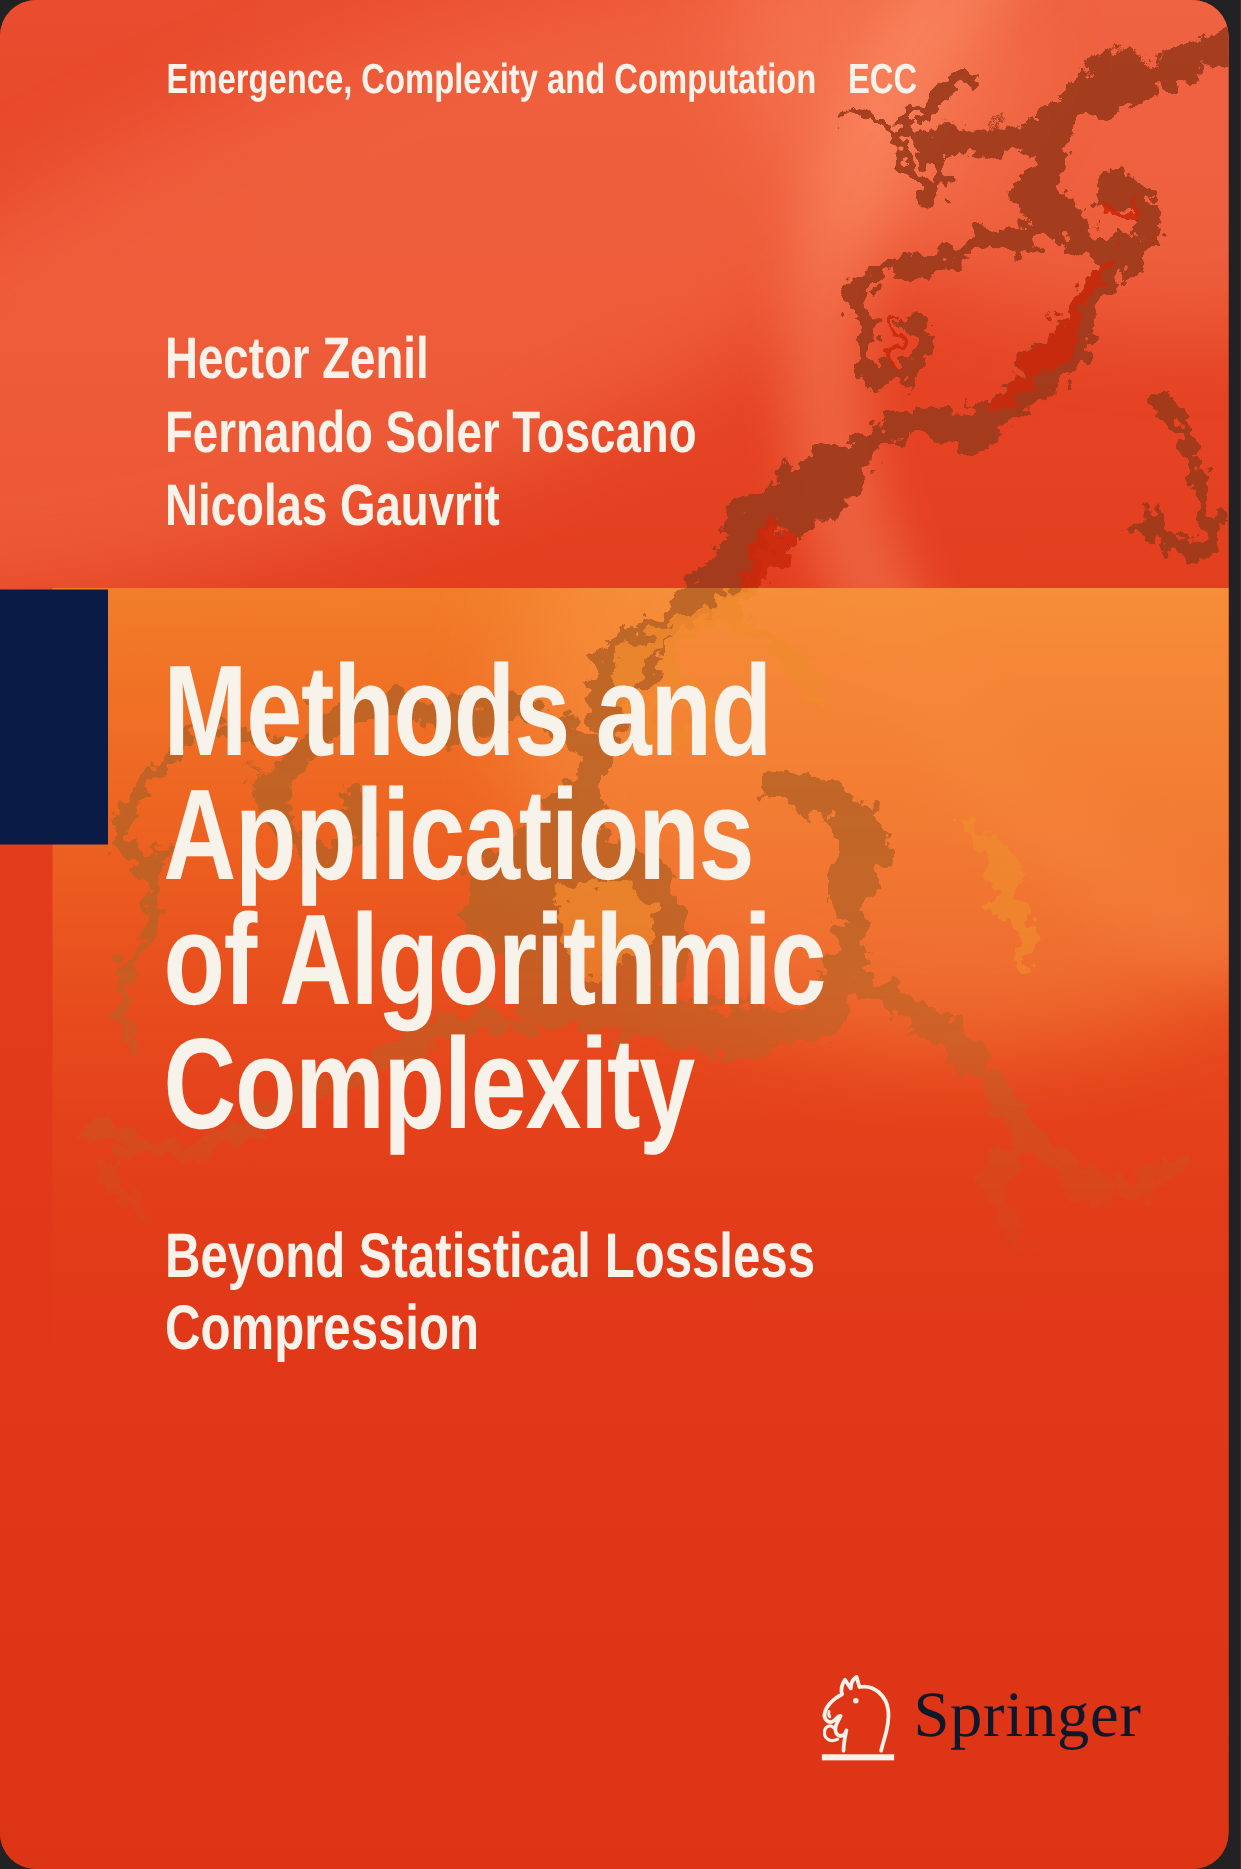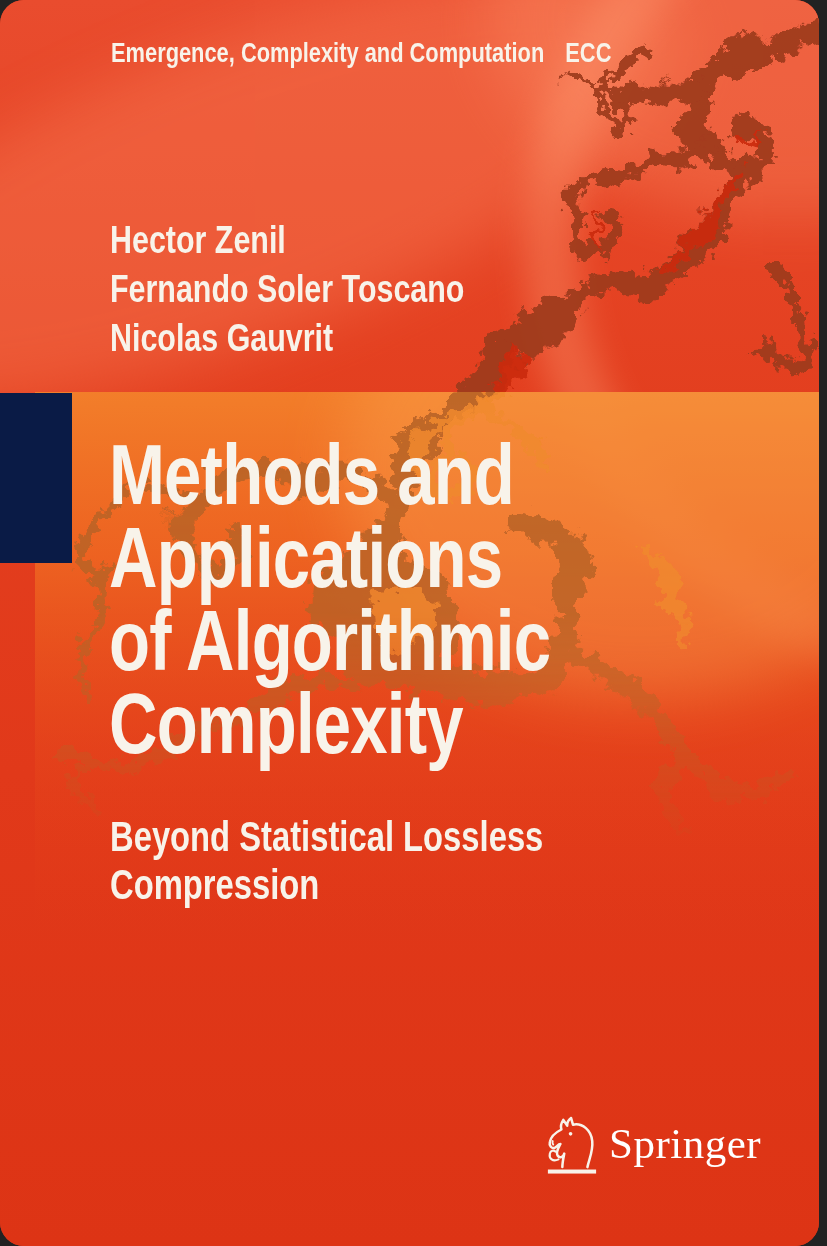--- a/index.html
+++ b/index.html
@@ -31,21 +31,21 @@
     left:110px;top:813px;margin:0;
     font-size:42px;font-weight:700;line-height:48px;
   }
   .subtitle .line{display:block;}
   .publisher{
     position:absolute;left:545px;top:1112px;
     display:flex;align-items:flex-start;
   }
   .horse-svg{display:block;width:54px;height:62px;}
   .publisher-name{
-    color:#ffffff;
+    color:#0f172a;
     font-family:"Liberation Serif",serif;
     font-size:43px;font-weight:400;line-height:43px;
     margin-left:10px;margin-top:10px;
     letter-spacing:0.5px;
   }
 </style>
 </head>
 <body>
 
 <div class="cover">

